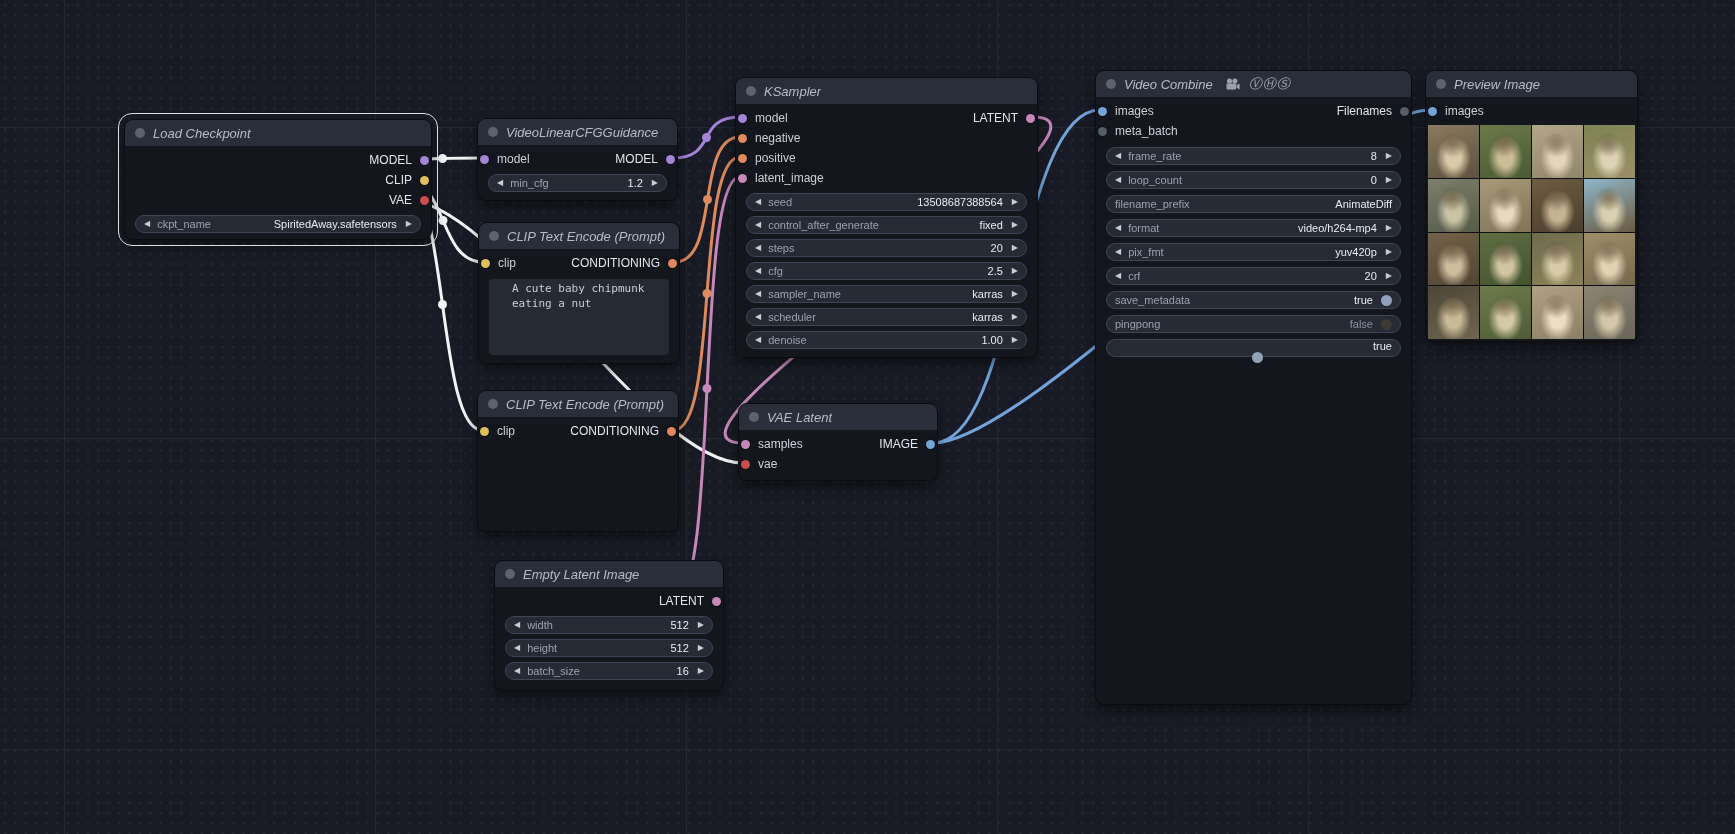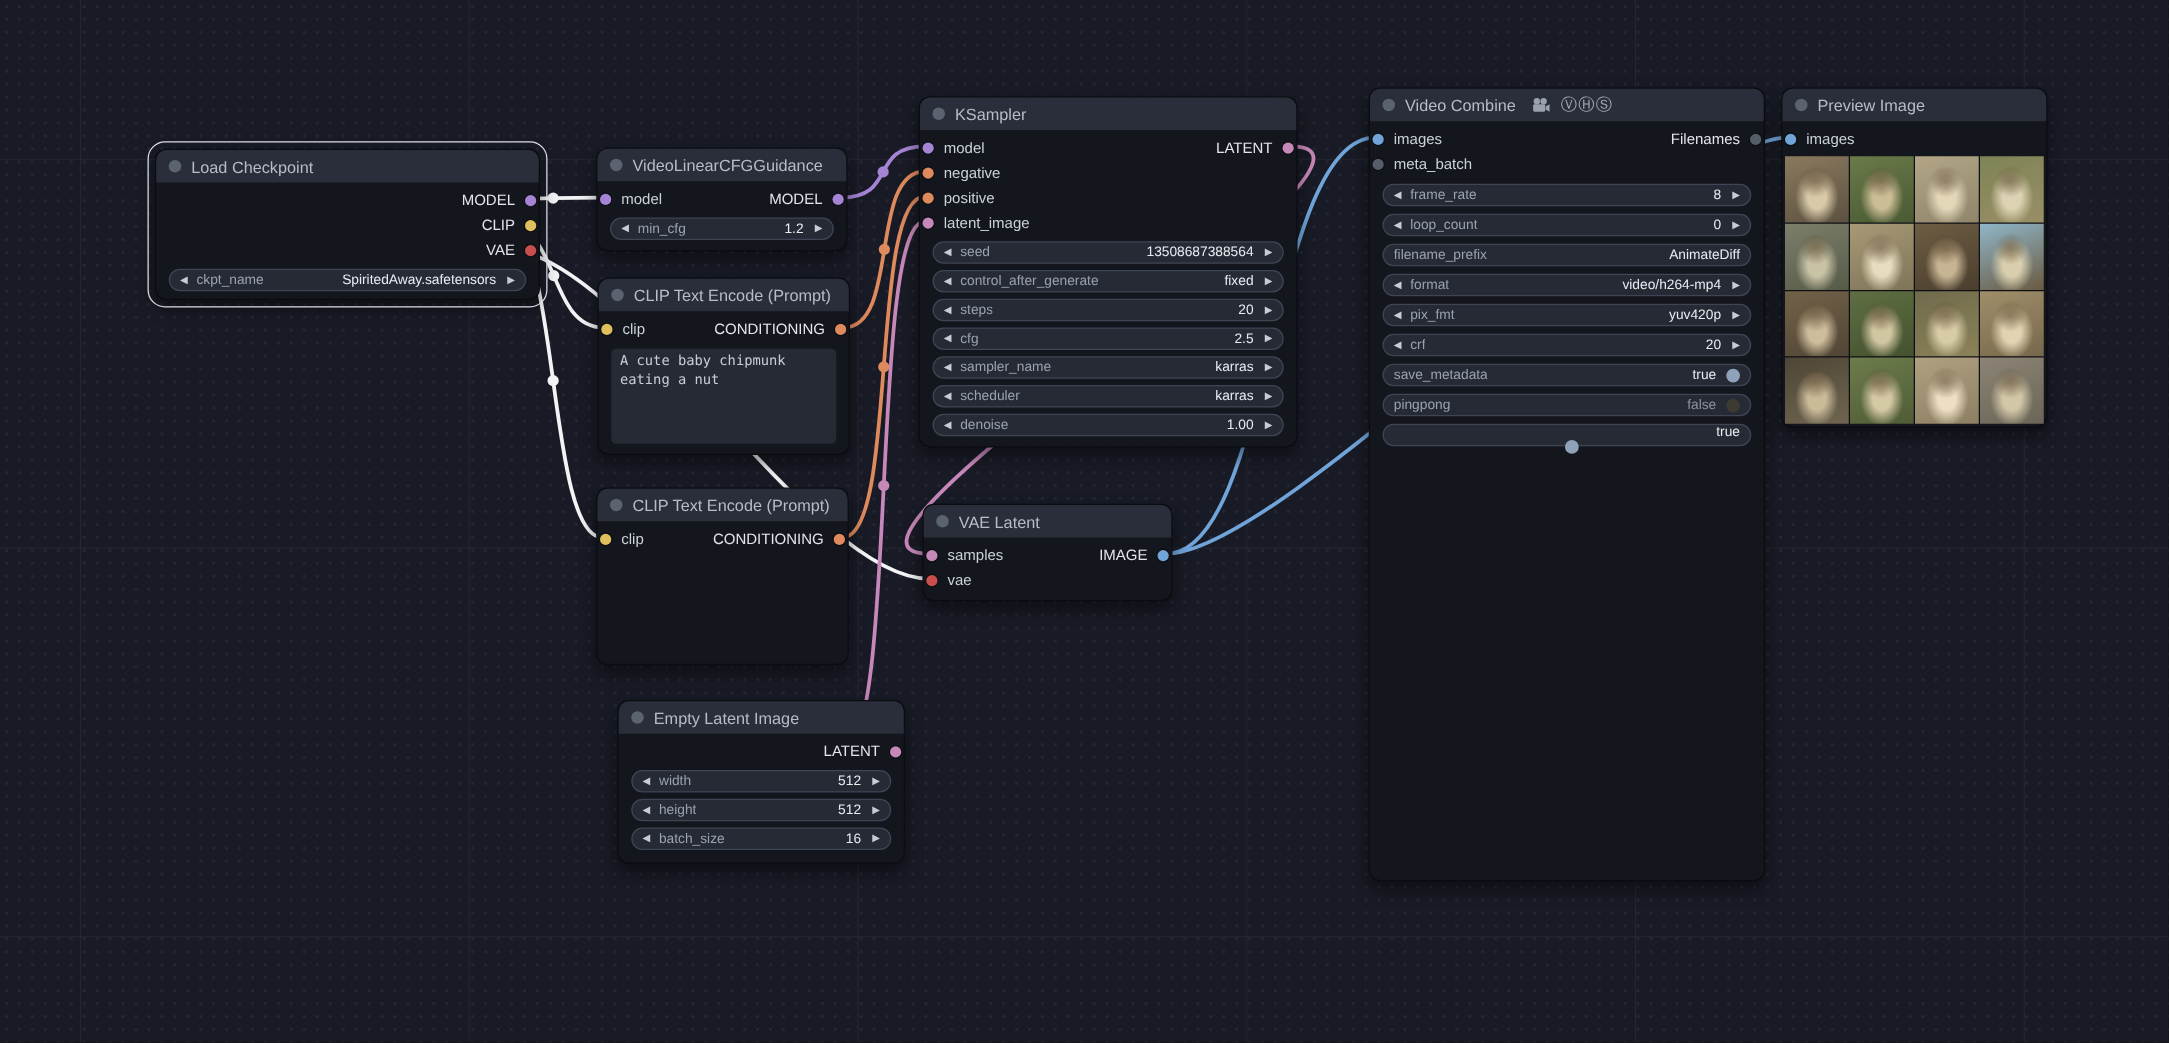--- a/index.html
+++ b/index.html
@@ -17,21 +17,21 @@
   #wires{position:absolute;left:0;top:0;width:1735px;height:834px;z-index:1;}
   #nodes{position:absolute;left:0;top:0;z-index:2;}
   .node{
     position:absolute;border-radius:9px;background:#14161d;
     box-shadow:0 6px 14px rgba(0,0,0,0.45);
     border:1px solid #0b0c10;box-sizing:border-box;
   }
   .sel-outline{position:absolute;inset:-7px;border:1px solid #dcdee2;border-radius:14px;pointer-events:none;}
   .node-header{
     height:26px;background:#2a2e3a;border-radius:8px 8px 0 0;
-    display:flex;align-items:center;padding:0 10px;gap:8px;
+    display:flex;align-items:center;padding:0 10px;gap:8px;font-style:italic;
   }
   .collapse-dot{width:10px;height:10px;border-radius:50%;background:#5b6370;flex:0 0 auto;}
   .node-title{font-size:13px;color:#b7bdc7;white-space:nowrap;overflow:hidden;}
   .vhs-badge{font-size:13px;color:#a3aab5;letter-spacing:1px;margin-left:1px;}
   .cam-icon{margin-left:4px;flex:0 0 auto;display:flex;align-items:center;}
   .node-body{padding-top:4px;position:relative;}
   .io-row{height:20px;display:flex;align-items:center;padding:0 1px;}
   .port{width:9px;height:9px;border-radius:50%;flex:0 0 auto;box-shadow:0 0 0 1px rgba(0,0,0,0.35);}
   .port.in{margin-left:1px;margin-right:8px;}
   .port.out{margin-right:1px;margin-left:8px;}
@@ -49,21 +49,21 @@
   .widget .arrow.right{margin-left:9px;}
   .widget .w-label{color:#9ba3af;overflow:hidden;}
   .widget .w-value{margin-left:auto;color:#e9ecf1;padding-left:8px;}
   .widget .w-value.dim{color:#8d939e;}
   .toggle-dot{width:11px;height:11px;border-radius:50%;margin-left:8px;flex:0 0 auto;}
   .toggle-dot.on{background:#8fa2ba;}
   .toggle-dot.off{background:#3d3933;}
   .textbox{
     margin:6px 10px 0;height:76px;background:#262a34;border-radius:4px;
     color:#c8ced6;font-family:"DejaVu Sans Mono",monospace;font-size:11px;
-    line-height:1.35;padding:3px 7px;box-sizing:border-box;
+    line-height:1.35;padding:3px 23px;box-sizing:border-box;
     white-space:pre-wrap;word-break:break-word;overflow:hidden;
   }
   .preview-grid{
     margin:4px 2px 0;height:214px;display:grid;
     grid-template-columns:repeat(4,1fr);grid-template-rows:repeat(4,1fr);
     gap:1px;background:#0e0f14;
   }
   .preview-cell{width:100%;height:100%;}
 </style>
 </head>

